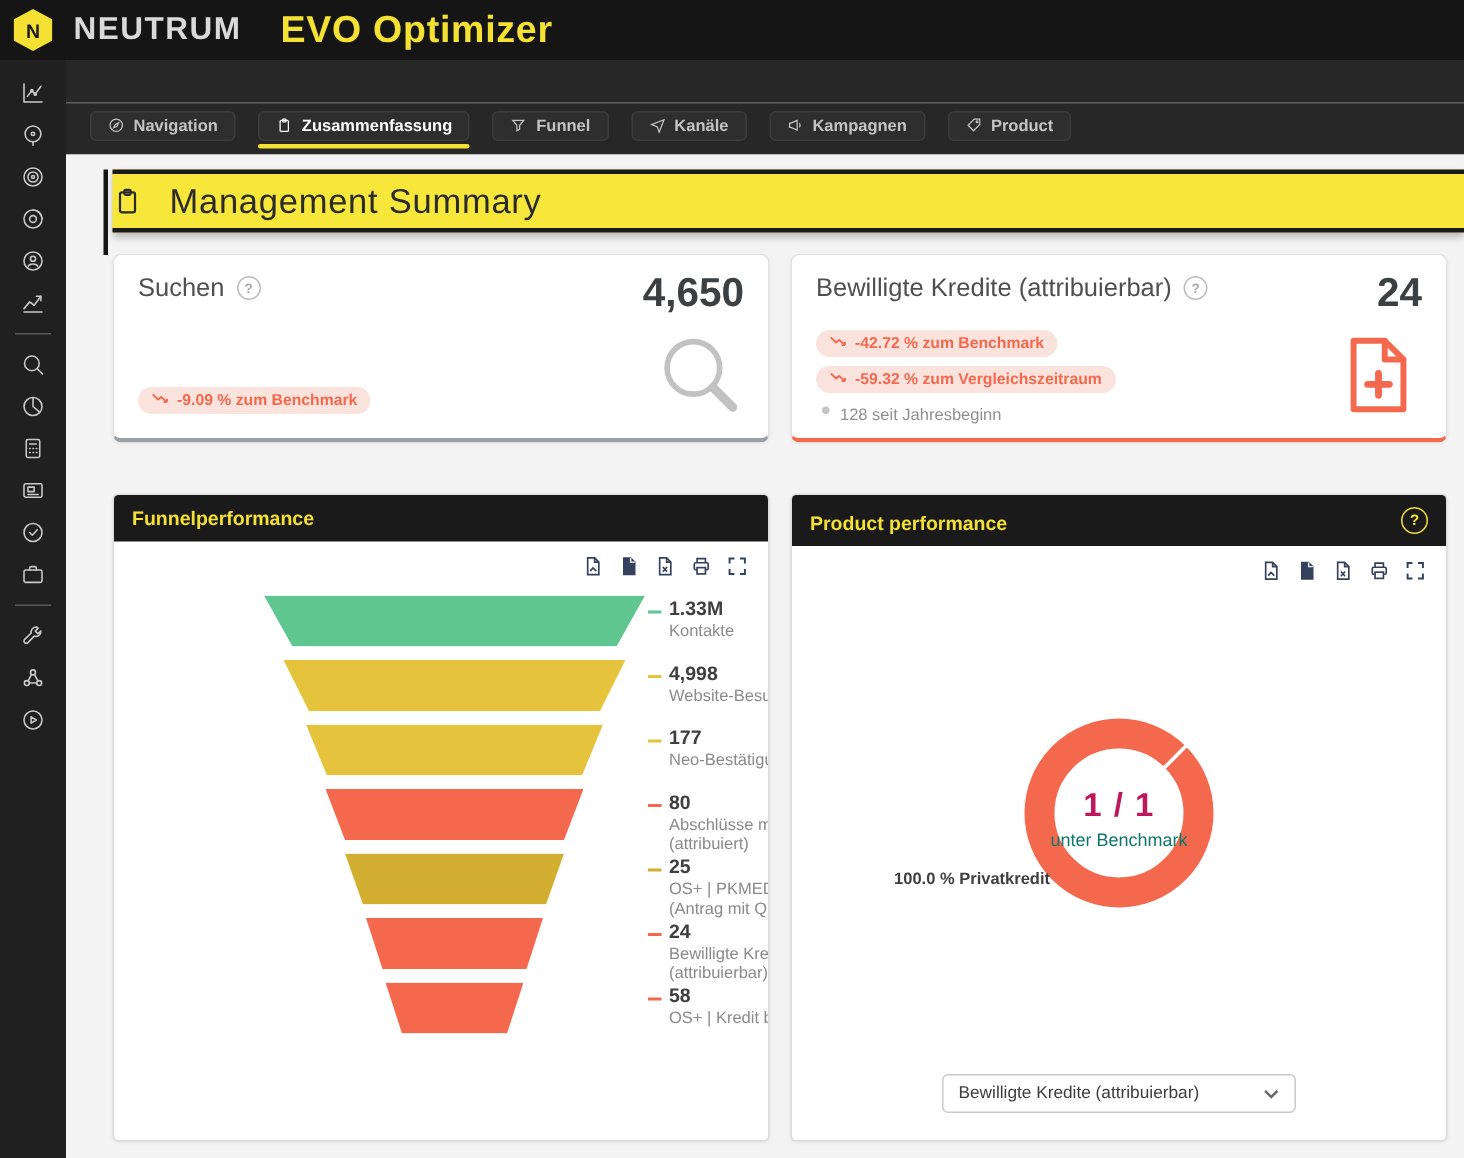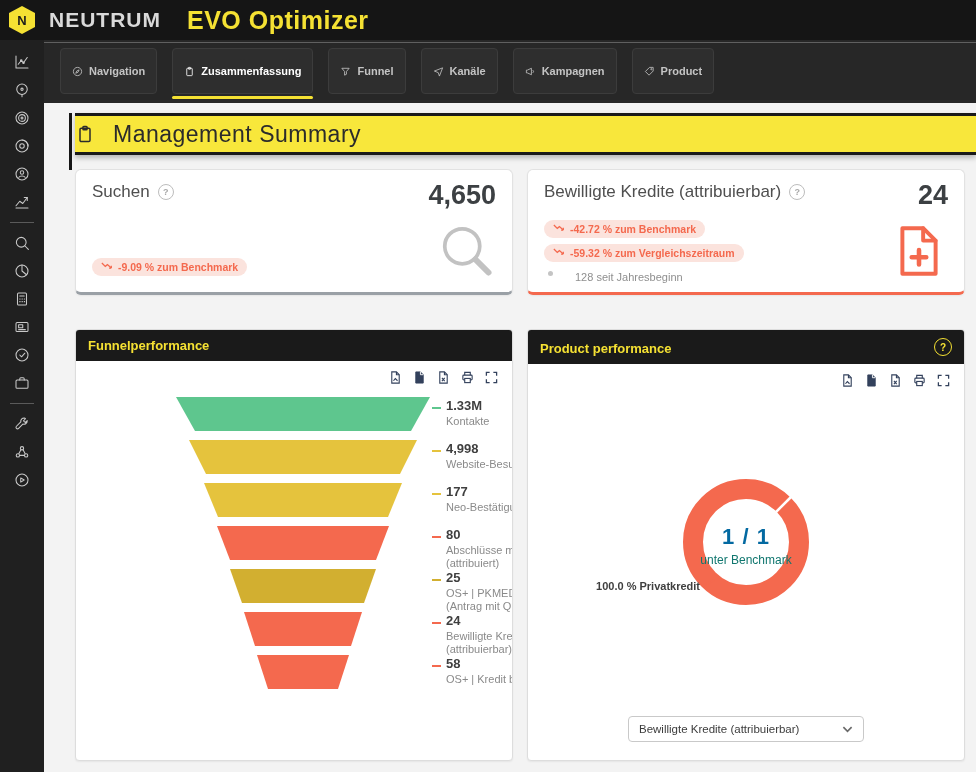--- a/index.html
+++ b/index.html
@@ -21,22 +21,22 @@
     display:flex;flex-direction:column;align-items:center;padding-top:8px;box-sizing:border-box;}
   .side-ic{width:44px;height:28px;display:flex;align-items:center;justify-content:center;cursor:pointer;}
   .side-ic svg{stroke:#c9c9c9;fill:none;stroke-width:1.4;stroke-linecap:round;stroke-linejoin:round;}
   .side-div{width:24px;height:1px;background:#5a5a5a;margin:6px 0;}
   
   .main{position:absolute;left:44px;top:40px;width:932px;height:732px;}
   .tabstrip{height:63px;background:#272727;box-sizing:border-box;position:relative;}
   .tabrow{position:absolute;left:0;right:0;bottom:0;border-top:1px solid #606060;
     display:flex;align-items:flex-start;gap:15px;padding:5px 0 4px 16px;}
   .tab{display:flex;flex-direction:column;align-items:stretch;cursor:pointer;}
-  .tab-pill{display:flex;align-items:flex-end;gap:6px;background:#2e2e2e;border:1px solid #3c3c3c;
-    border-radius:4px;padding:16px 11px;color:#c4c4c4;font-size:11px;font-weight:bold;}
+  .tab-pill{display:flex;align-items:flex-start;gap:6px;background:#2e2e2e;border:1px solid #3c3c3c;
+    border-radius:4px;padding:3px 11px;color:#c4c4c4;font-size:11px;font-weight:bold;}
   .tab-pill svg{stroke:#c4c4c4;fill:none;stroke-width:1.8;width:11px;height:11px;}
   .tab.active .tab-pill{color:#ffffff;}
   .tab.active .tab-pill svg{stroke:#ffffff;}
   .tab-underline{height:3px;border-radius:2px;margin-top:2px;background:transparent;}
   .tab.active .tab-underline{background:#F5E133;}
   
   .content{position:relative;height:669px;background:#f3f3f3;}
   .title-vline{position:absolute;left:25px;top:10px;width:3px;height:57px;background:#161616;}
   .title-bar{position:absolute;left:31px;right:0;top:10px;height:36px;background:#F8E73B;
     border-top:3px solid #1a1a1a;border-bottom:3px solid #1a1a1a;display:flex;align-items:center;
@@ -54,21 +54,21 @@
   .kpi-title{font-size:17px;color:#4f4f4f;}
   .help-dot{width:14px;height:14px;border:1.5px solid #bdbdbd;border-radius:50%;color:#a8a8a8;
     font-size:9px;font-weight:bold;display:flex;align-items:center;justify-content:center;
     margin-left:8px;margin-top:2px;cursor:pointer;}
   .kpi-value{margin-left:auto;font-size:27px;font-weight:bold;color:#3c4043;line-height:1;}
   .badge{display:inline-flex;align-items:flex-start;gap:5px;background:#FBE3DD;color:#F4694E;
     font-size:10.5px;font-weight:bold;padding:3px 9px;border-radius:10px;width:max-content;}
   .badge svg{stroke:#F4694E;fill:none;stroke-width:1.5;width:12px;height:9px;}
   .badge-stack{position:absolute;left:16px;top:50px;display:flex;flex-direction:column;gap:6px;}
   .badge-single{position:absolute;left:16px;bottom:16px;}
-  .note-row{display:flex;align-items:flex-start;gap:22px;color:#8f8f8f;font-size:11px;margin-left:4px;margin-top:3px;}
+  .note-row{display:flex;align-items:flex-start;gap:7px;color:#8f8f8f;font-size:11px;margin-left:4px;margin-top:3px;}
   .note-dot{width:5px;height:5px;border-radius:50%;background:#c4c4c4;}
   .big-ic{position:absolute;}
   .big-ic.search{right:16px;bottom:8px;}
   .big-ic.docplus{right:20px;bottom:10px;}
   
   .panels-row{position:absolute;left:31px;right:11px;top:226px;height:432px;
     display:grid;grid-template-columns:1fr 1fr;gap:14px;}
   .panel{background:#fff;border:1px solid #dddddd;border-radius:4px;overflow:hidden;
     display:flex;flex-direction:column;box-shadow:0 1px 2px rgba(0,0,0,.06);}
   .panel-header{background:#1a1a1a;color:#F5E133;font-weight:bold;font-size:13px;
@@ -84,21 +84,21 @@
   .fs-yellow{background:#E5C33D;}
   .fs-olive{background:#D2AF30;}
   .fs-orange{background:#F4694E;}
   .flabel{position:absolute;left:370px;width:148px;}
   .flabel .val{font-size:13px;font-weight:bold;color:#3f3f3f;line-height:1.15;}
   .flabel .lab{font-size:11px;color:#8a8a8a;line-height:1.2;margin-top:1px;}
   .fdash{position:absolute;left:356px;width:9px;height:2px;}
   
   .donut-wrap{position:absolute;left:143px;top:103px;width:150px;height:150px;}
   .donut-center{position:absolute;left:143px;top:160px;width:150px;text-align:center;}
-  .donut-center .big{font-size:22px;font-weight:bold;color:#0369a1;letter-spacing:1px;text-align:center;}
+  .donut-center .big{font-size:22px;font-weight:bold;color:#be185d;letter-spacing:1px;text-align:center;}
   .donut-center .sub{font-size:12px;color:#0f766e;margin-top:3px;}
   .slice-label{position:absolute;left:40px;top:216px;width:132px;text-align:right;
     font-size:11px;font-weight:bold;color:#3f3f3f;}
   .slice-conn{position:absolute;left:174px;top:218px;width:13px;height:2px;background:#F4694E;
     transform:rotate(-28deg);}
   
   .dropdown{position:absolute;left:100px;top:352px;width:236px;height:26px;background:#fff;
     border:1px solid #c9c9c9;border-radius:4px;display:flex;align-items:center;
     padding:0 10px;box-sizing:border-box;font-size:11.5px;color:#3c3c3c;cursor:pointer;}
   .dropdown svg{margin-left:auto;stroke:#6a6a6a;fill:none;stroke-width:1.8;width:11px;height:11px;}

